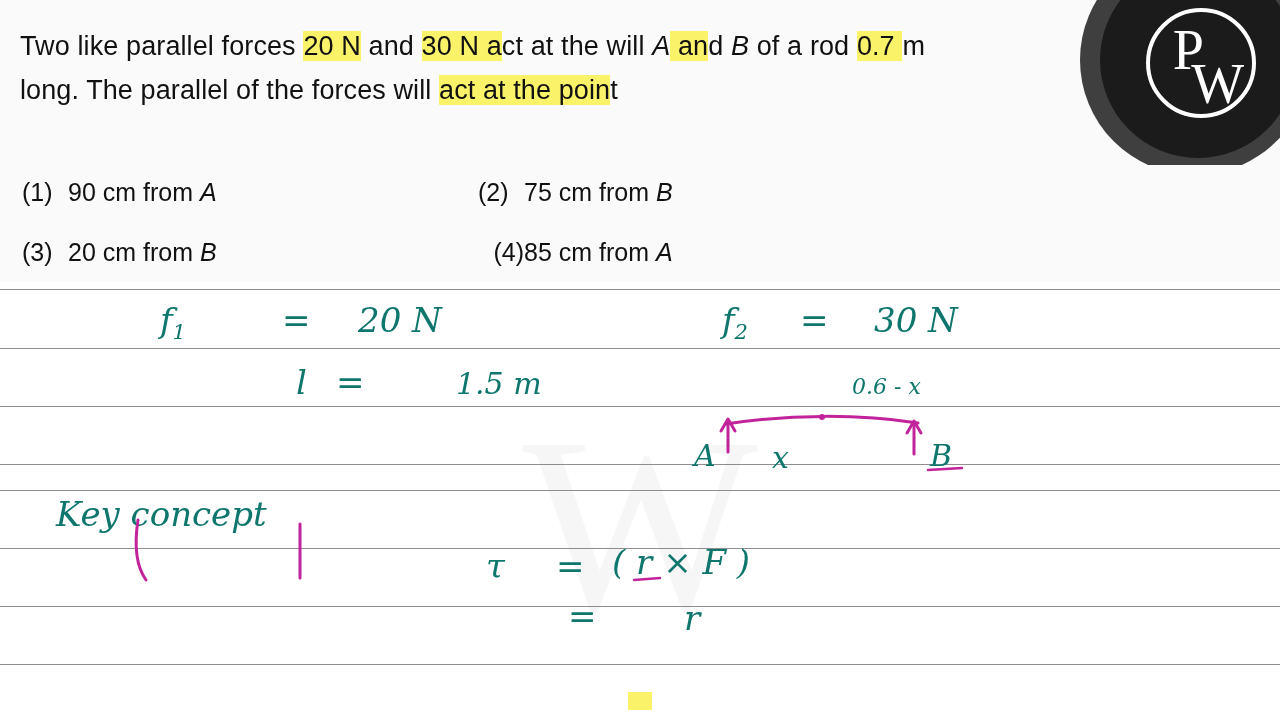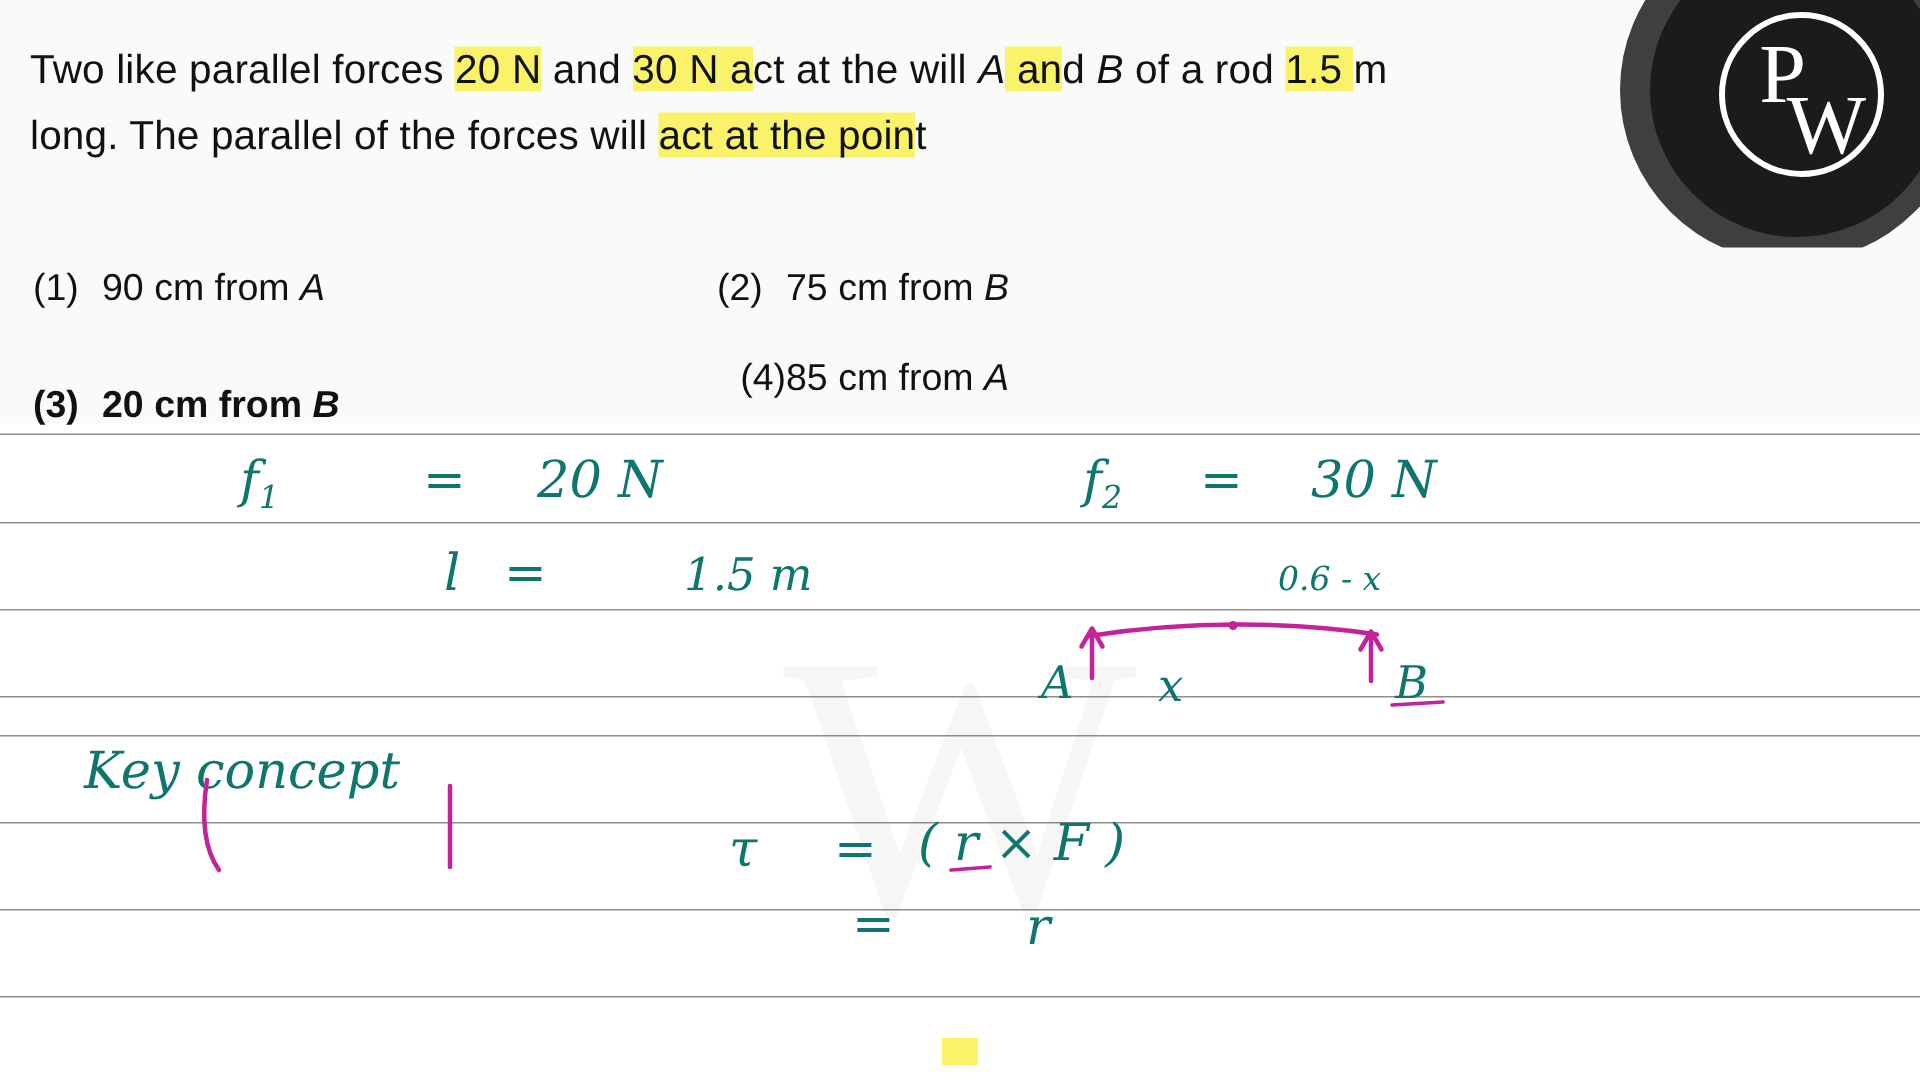--- a/index.html
+++ b/index.html
@@ -50,21 +50,21 @@
     white-space: nowrap;
   }
   .opt-num {
     display: inline-block;
     width: 46px;
   }
   .opt-row i { font-style: italic; }
 
   #opt-1 { left: 22px;  top: 178px; }
   #opt-2 { left: 478px; top: 178px; }
-  #opt-3 { left: 22px;  top: 256px; font-weight: bold; }
+  #opt-3 { left: 22px;  top: 238px; }
   #opt-4 { left: 478px; top: 238px; text-align: right; }
 
   
   .rule {
     position: absolute;
     left: 0;
     width: 1280px;
     height: 1px;
     background: #8e8e8e;
   }
@@ -204,21 +204,21 @@
   <div class="tick" style="top:200px;"></div>
   <div class="tick" style="top:252px;"></div>
 
   <div id="watermark">
     <div class="wm-text">W</div>
   </div>
 
   <div id="question-panel">
 
     <div id="question-text">
-      <span>Two like parallel forces </span><span class="hl">20 N</span><span> and </span><span class="hl">30 N</span><span class="hl"> a</span><span>ct at the will </span><i>A</i><span class="hl"> an</span><span>d </span><i>B</i><span> of a rod </span><span class="hl">1.5 </span><span>m long. The parallel of the forces will </span><span class="hl">act at the poin</span><span>t</span>
+      <span>Two like parallel forces </span><span class="hl">20 N</span><span> and </span><span class="hl">30 N</span><span class="hl"> a</span><span>ct at the will </span><i>A</i><span class="hl"> an</span><span>d </span><i>B</i><span> of a rod </span><span class="hl">0.7 </span><span>m long. The parallel of the forces will </span><span class="hl">act at the poin</span><span>t</span>
     </div>
 
     <div class="opt-row" id="opt-1">
       <span class="opt-num">(1)</span><span>90 cm from </span><i>A</i>
     </div>
     <div class="opt-row" id="opt-2">
       <span class="opt-num">(2)</span><span>75 cm from </span><i>B</i>
     </div>
     <div class="opt-row" id="opt-3">
       <span class="opt-num">(3)</span><span>20 cm from </span><i>B</i>

